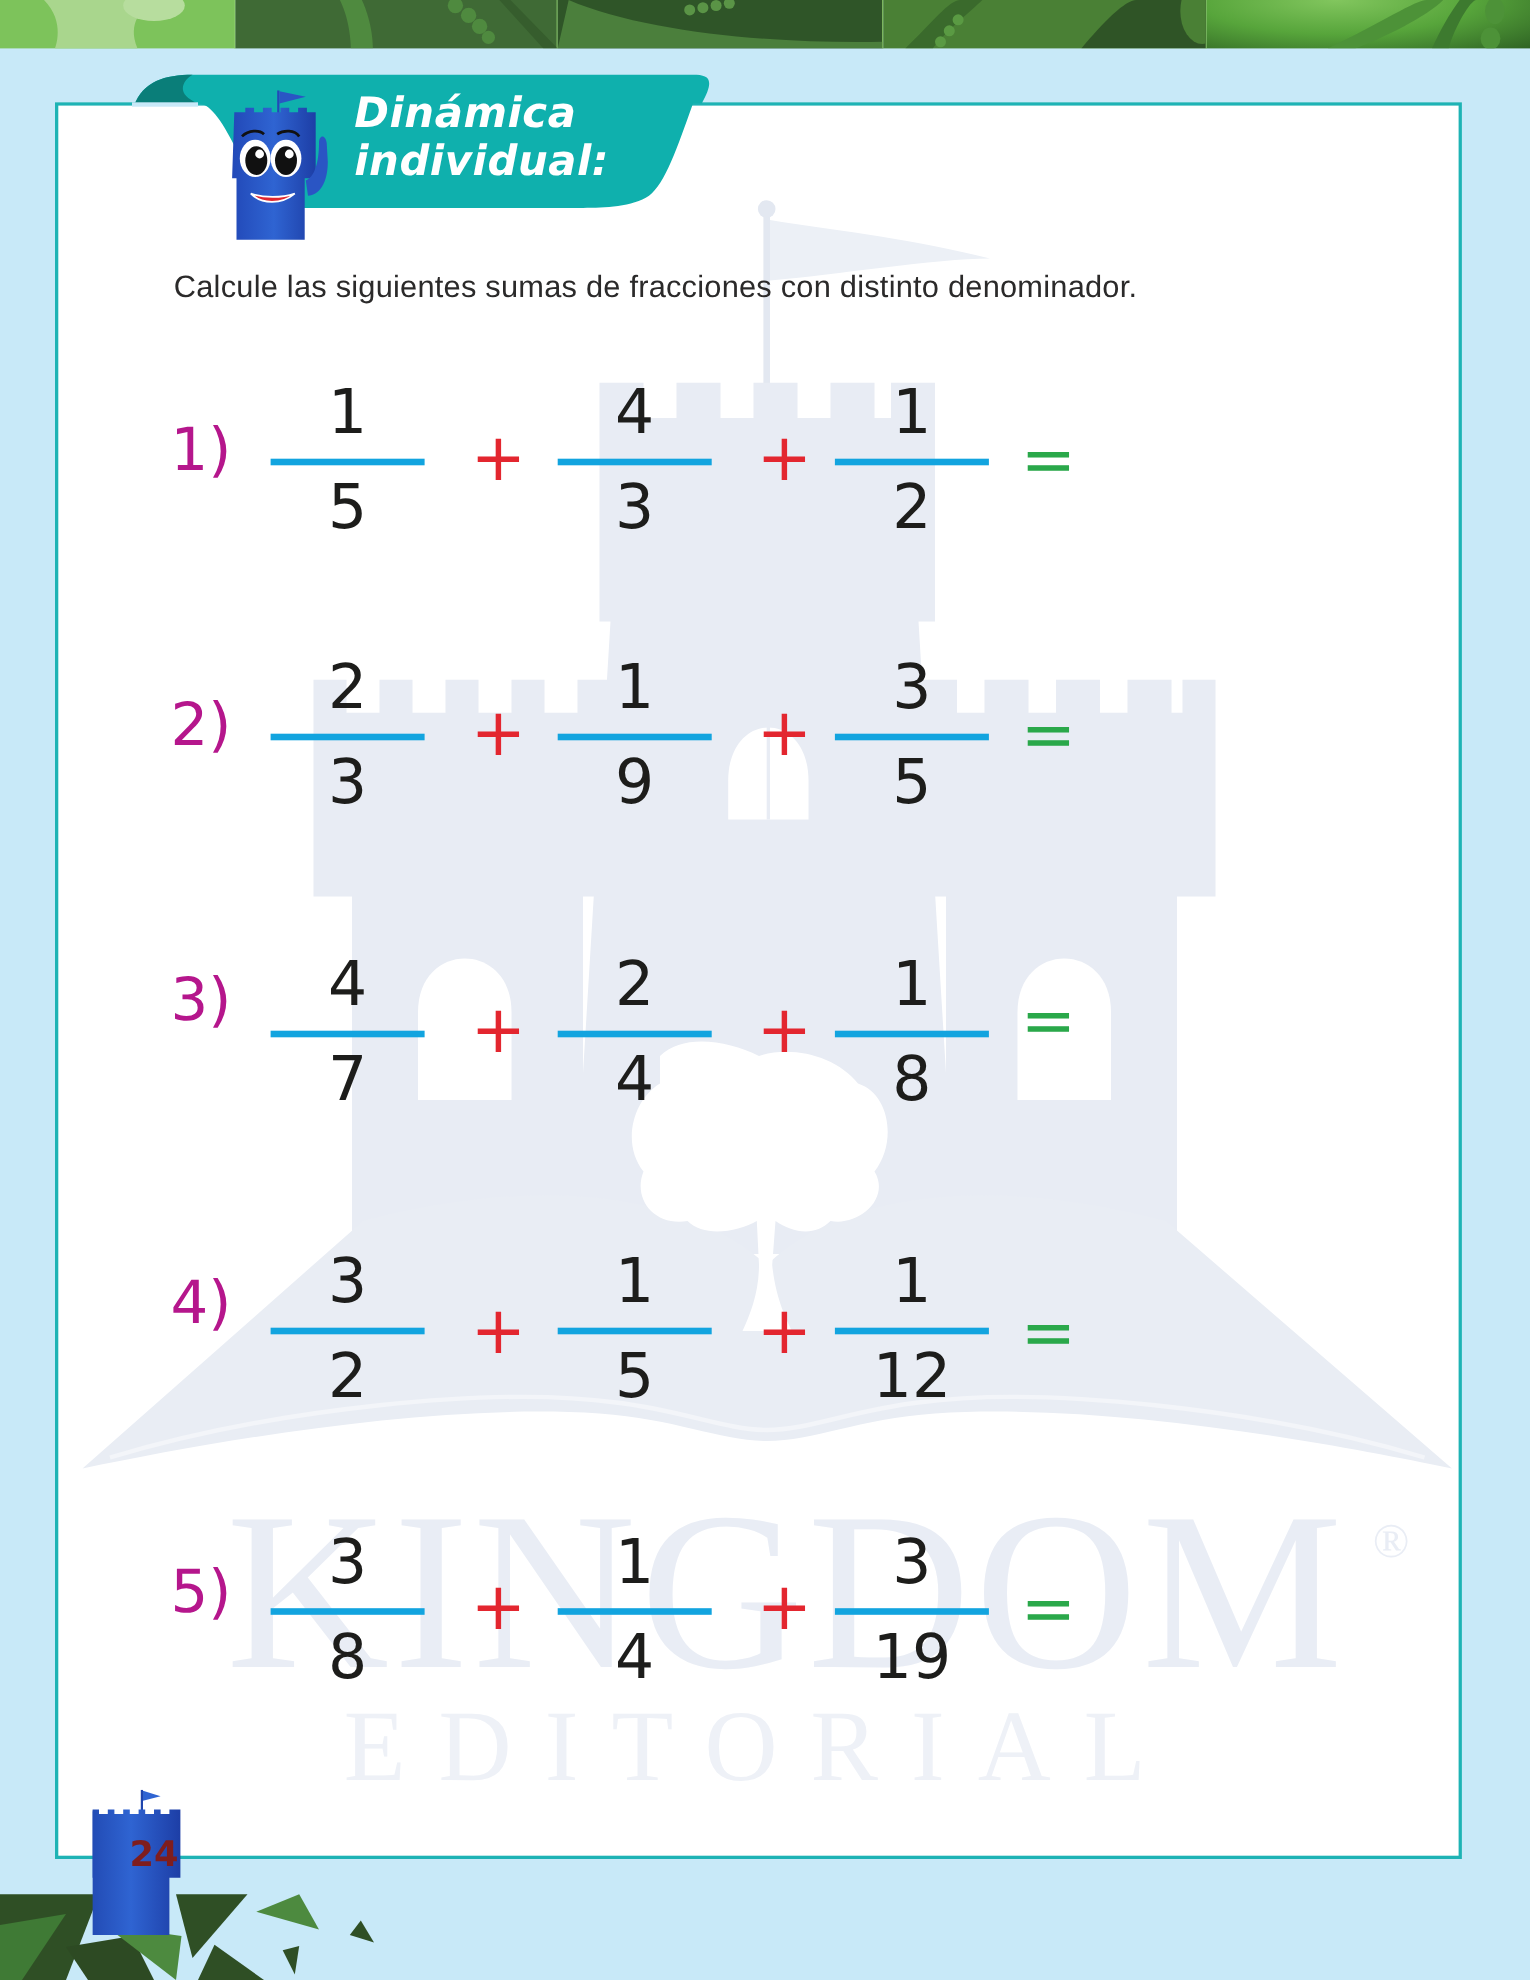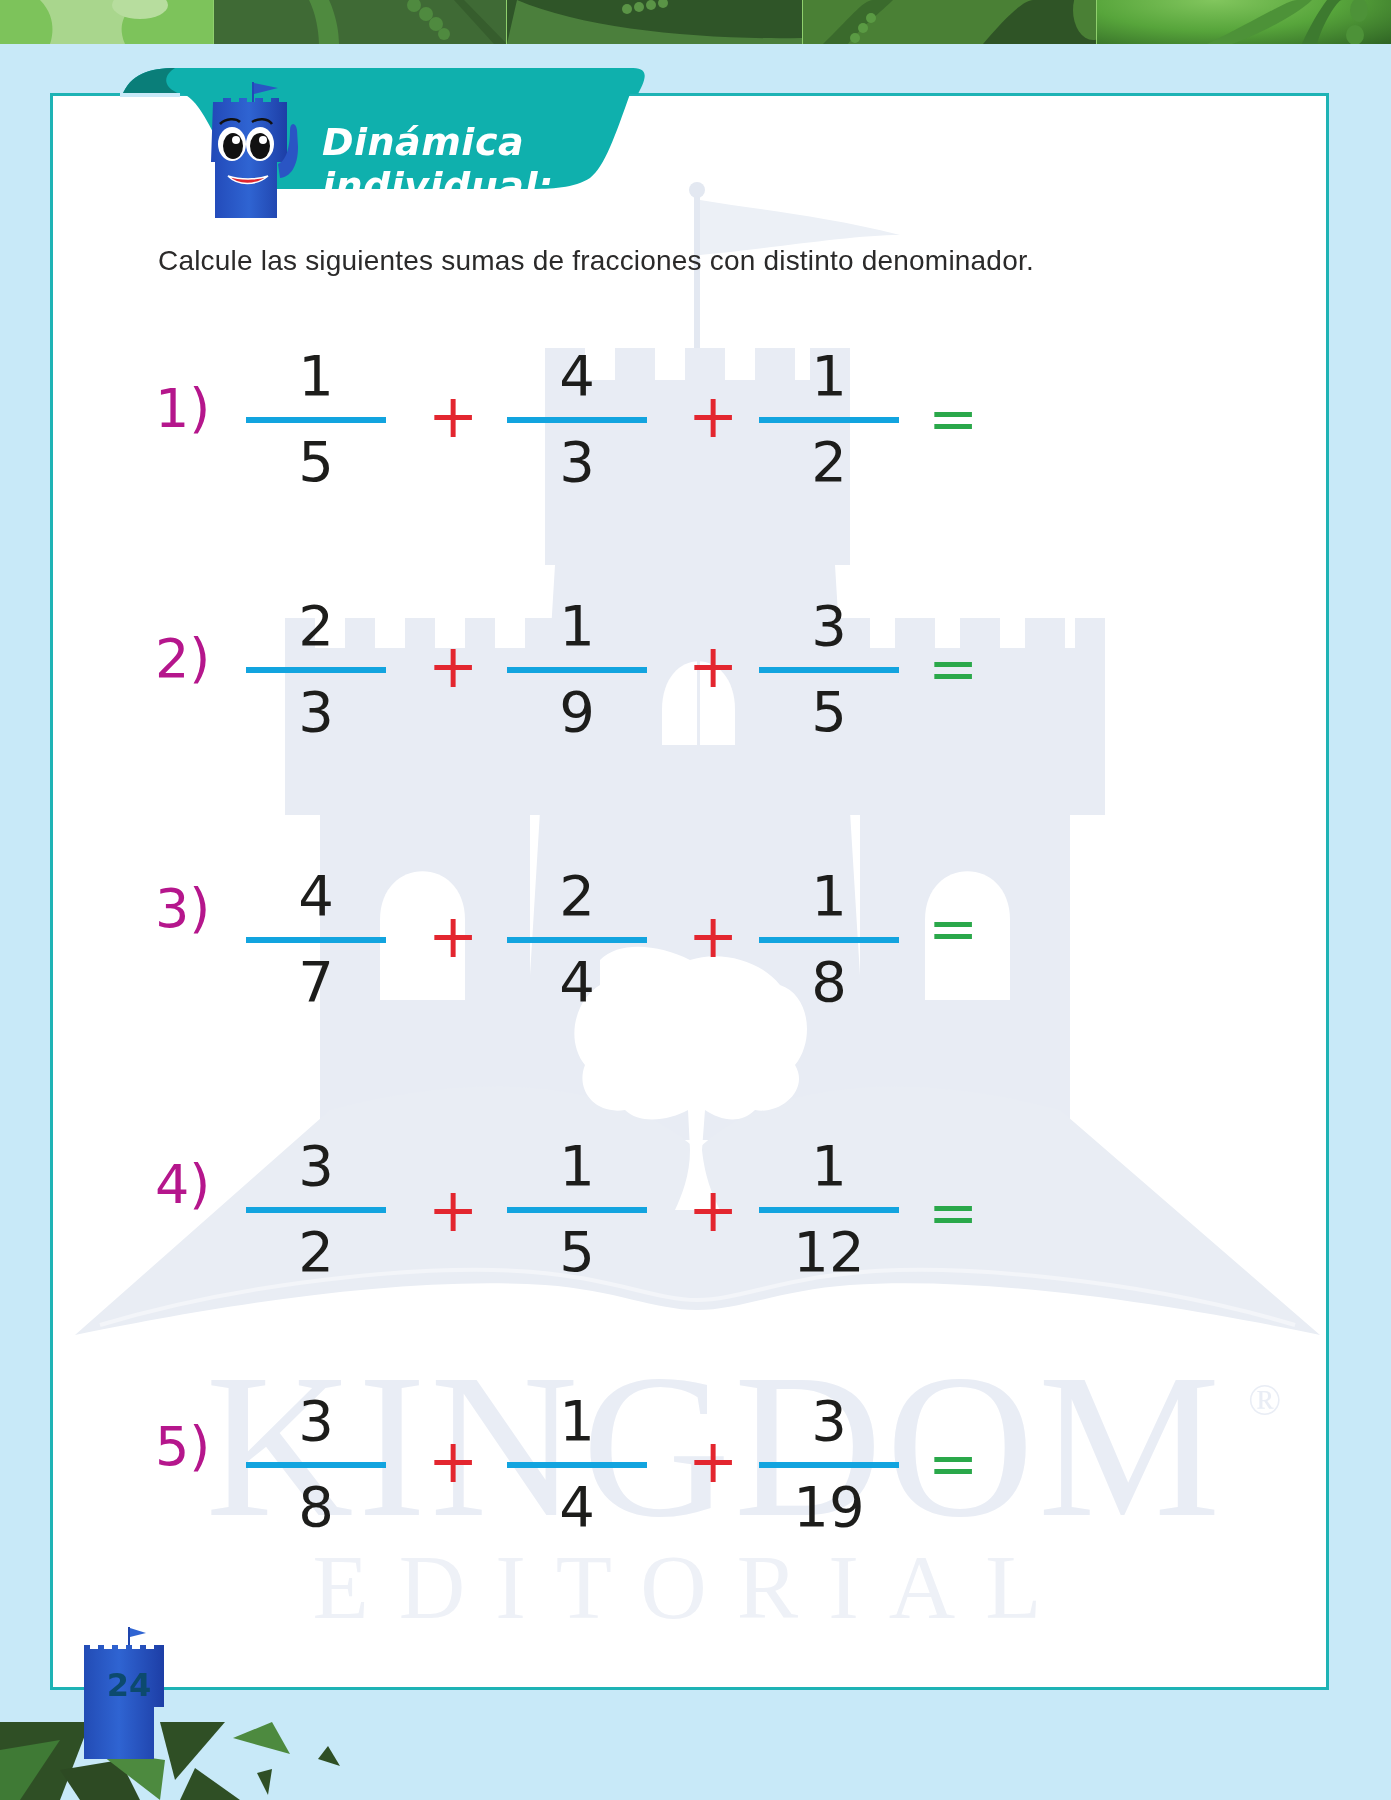--- a/index.html
+++ b/index.html
@@ -2,33 +2,33 @@
 <html><head>
 <meta charset="utf-8">
 <style>
   html,body{margin:0;padding:0;}
   body{width:1391px;height:1800px;position:relative;overflow:hidden;background:#c8e9f8;font-family:"DejaVu Sans","Liberation Sans",sans-serif;}
   .top-banner{position:absolute;left:0;top:0;width:1391px;height:44px;display:flex;}
   .top-banner .seg{height:44px;position:relative;overflow:hidden;border-right:1px solid #8fcf6d;box-sizing:border-box;}
   .page-box{position:absolute;left:50px;top:93px;width:1279px;height:1597px;background:#fff;border:3px solid #1eb3b5;box-sizing:border-box;}
   .watermark{position:absolute;left:0;top:0;width:1391px;height:1800px;pointer-events:none;}
   .header-ribbon{position:absolute;left:120px;top:66px;width:530px;height:160px;}
-  .title{position:absolute;left:322px;top:80px;color:#fff;font-family:"DejaVu Sans",sans-serif;font-weight:bold;font-style:italic;font-size:38px;line-height:44px;letter-spacing:0.5px;margin-top:40px;}
+  .title{position:absolute;left:322px;top:80px;color:#fff;font-family:"DejaVu Sans",sans-serif;font-weight:bold;font-style:italic;font-size:38px;line-height:44px;letter-spacing:0.5px;}
   .instruction{position:absolute;left:158px;top:245px;font-family:"Liberation Sans",sans-serif;font-size:28px;color:#2b2a2a;letter-spacing:0.2px;}
   .row{position:absolute;left:0;width:1391px;height:1px;}
   .qlabel{position:absolute;left:155px;font-family:"DejaVu Sans",sans-serif;font-size:54px;color:#b5168c;line-height:1;}
   .frac{position:absolute;width:140px;}
   .frac .bar{position:absolute;left:0;top:-3px;width:140px;height:6px;background:#12a4df;}
   .frac .num,.frac .den{position:absolute;left:0;width:140px;text-align:center;font-family:"DejaVu Sans",sans-serif;font-size:56px;color:#1d1d1b;line-height:1;}
   .frac .num{top:-72px;}
   .frac .den{top:14px;}
   .plus{position:absolute;color:#e3262f;font-family:"DejaVu Sans",sans-serif;font-size:60px;line-height:1;font-weight:normal;}
   .equals{position:absolute;color:#2aa84a;font-family:"DejaVu Sans",sans-serif;font-size:60px;line-height:1;}
   .page-num-tower{position:absolute;left:84px;top:1627px;width:90px;height:132px;}
-  .page-num{position:absolute;left:84px;top:1666px;width:90px;text-align:center;color:#0c4a6e;font-family:"DejaVu Sans",sans-serif;font-weight:bold;font-size:32px;}
+  .page-num{position:absolute;left:84px;top:1666px;width:90px;text-align:center;color:#7f1d1d;font-family:"DejaVu Sans",sans-serif;font-weight:bold;font-size:32px;padding-left:11px;}
   .footer-shards{position:absolute;left:0;top:1720px;width:400px;height:80px;}
 </style>
 </head>
 <body>
 
 <div class="top-banner">
   <div class="seg" style="width:214px;background:#7dc35b;">
     <svg width="214" height="44">
         <path d="M40 0 C 60 20, 50 44, 50 44 L 125 44 C 115 20, 130 8, 140 0 Z" fill="#a9d68d"></path>
         <ellipse cx="140" cy="5" rx="28" ry="14" fill="#b7dd9e"></ellipse>

